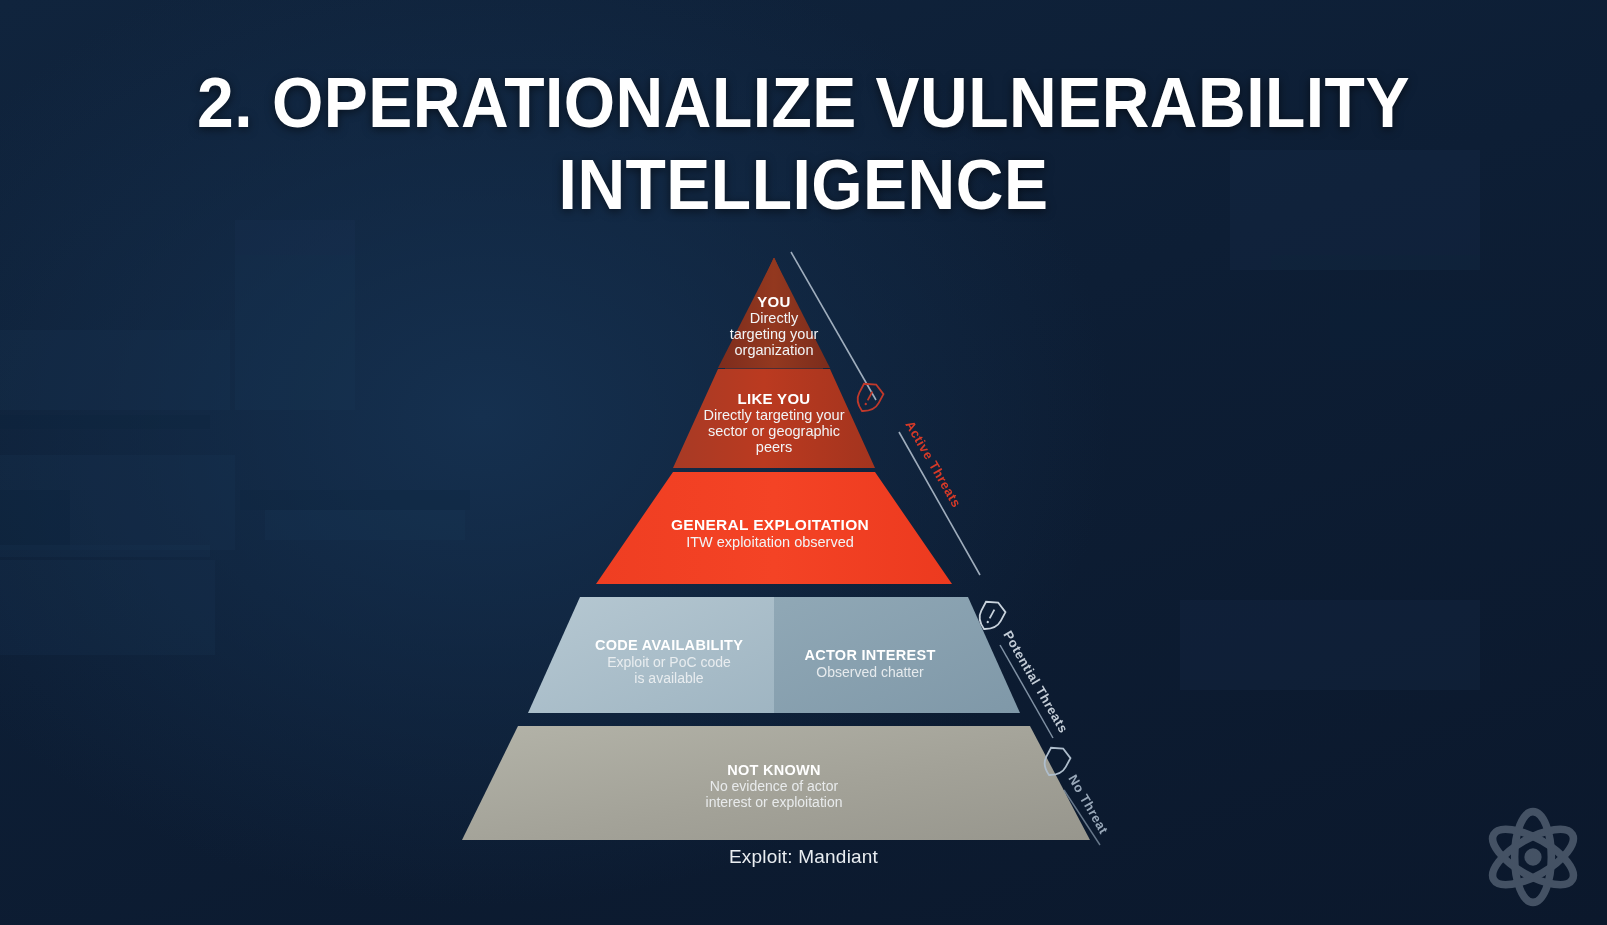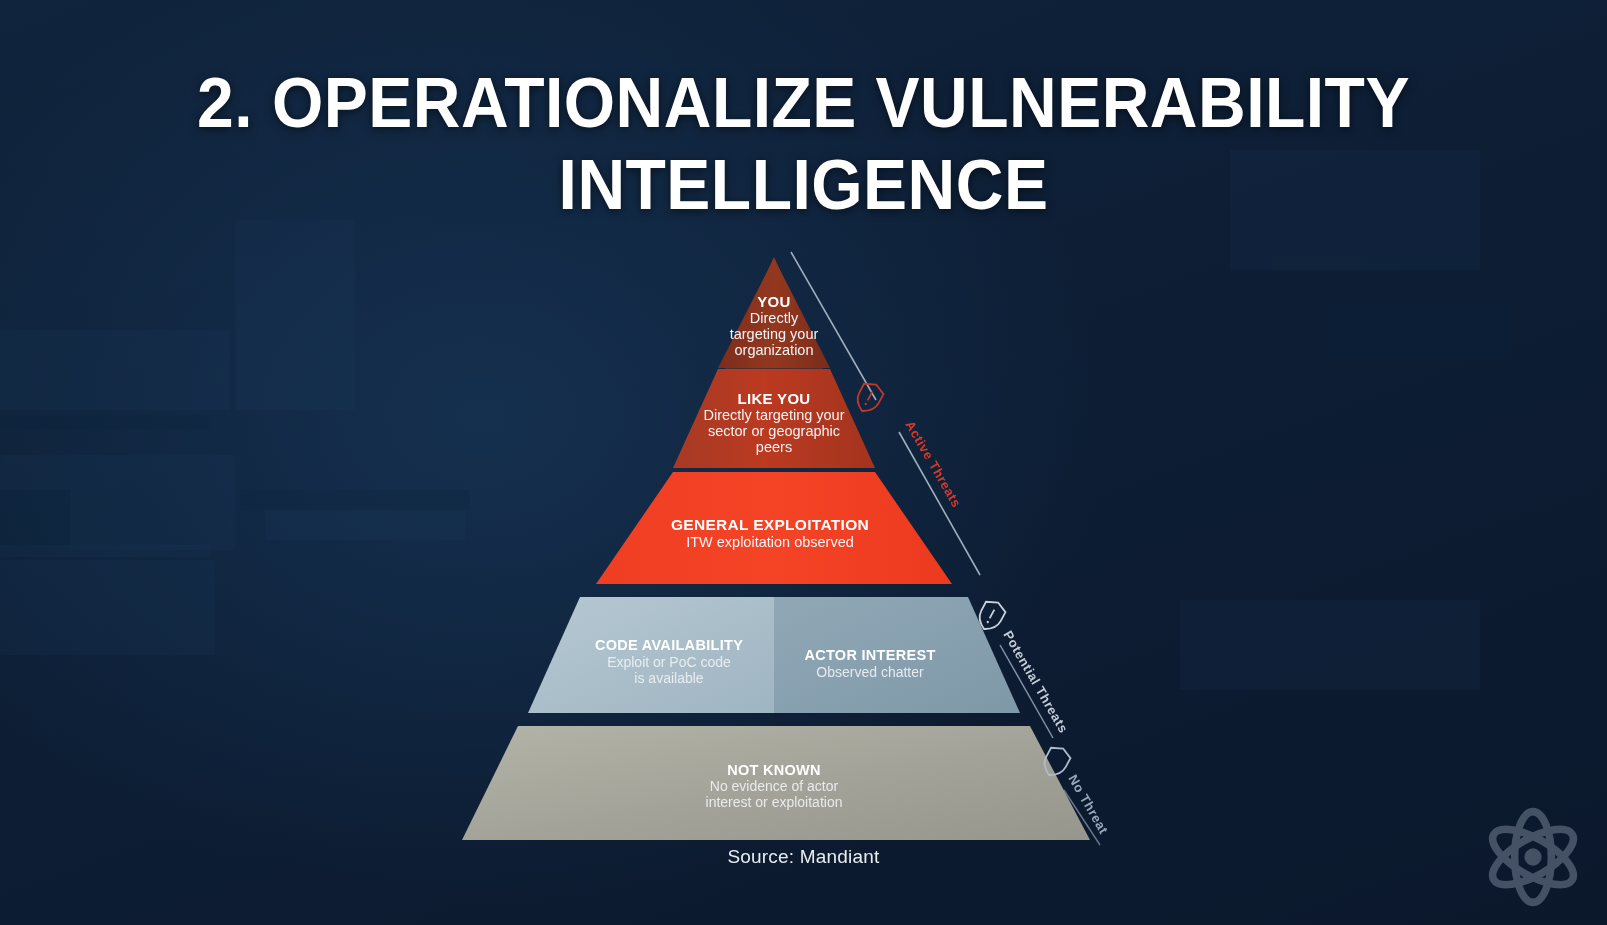--- a/index.html
+++ b/index.html
@@ -226,21 +226,21 @@
       <g>
         <g transform="translate(1057,760) rotate(28)">
           <path d="M0,-13 L11,-8 L11,2 C11,9 6,14 0,17 C-6,14 -11,9 -11,2 L-11,-8 Z" fill="none" stroke="#aebdcc" stroke-width="1.8"></path>
         </g>
         <text class="side-label nothreat" transform="translate(1068,778) rotate(60)">No Threat</text>
         <line x1="1064" y1="790" x2="1100" y2="845" stroke="#8fa0b2" stroke-width="1.4" opacity="0.7"></line>
       </g>
     </svg>
   </div>
 
-  <div class="source">Source: Mandiant</div>
+  <div class="source">Exploit: Mandiant</div>
 
   <svg class="logo" viewBox="0 0 120 100" xmlns="http://www.w3.org/2000/svg">
     <g stroke="#c8d6e4" stroke-width="7" fill="none" stroke-linecap="round">
       <ellipse cx="60" cy="50" rx="42" ry="17" transform="rotate(30 60 50)"></ellipse>
       <ellipse cx="60" cy="50" rx="42" ry="17" transform="rotate(-30 60 50)"></ellipse>
       <ellipse cx="60" cy="50" rx="42" ry="17" transform="rotate(90 60 50)"></ellipse>
     </g>
     <circle cx="60" cy="50" r="8" fill="#c8d6e4"></circle>
   </svg>
 

